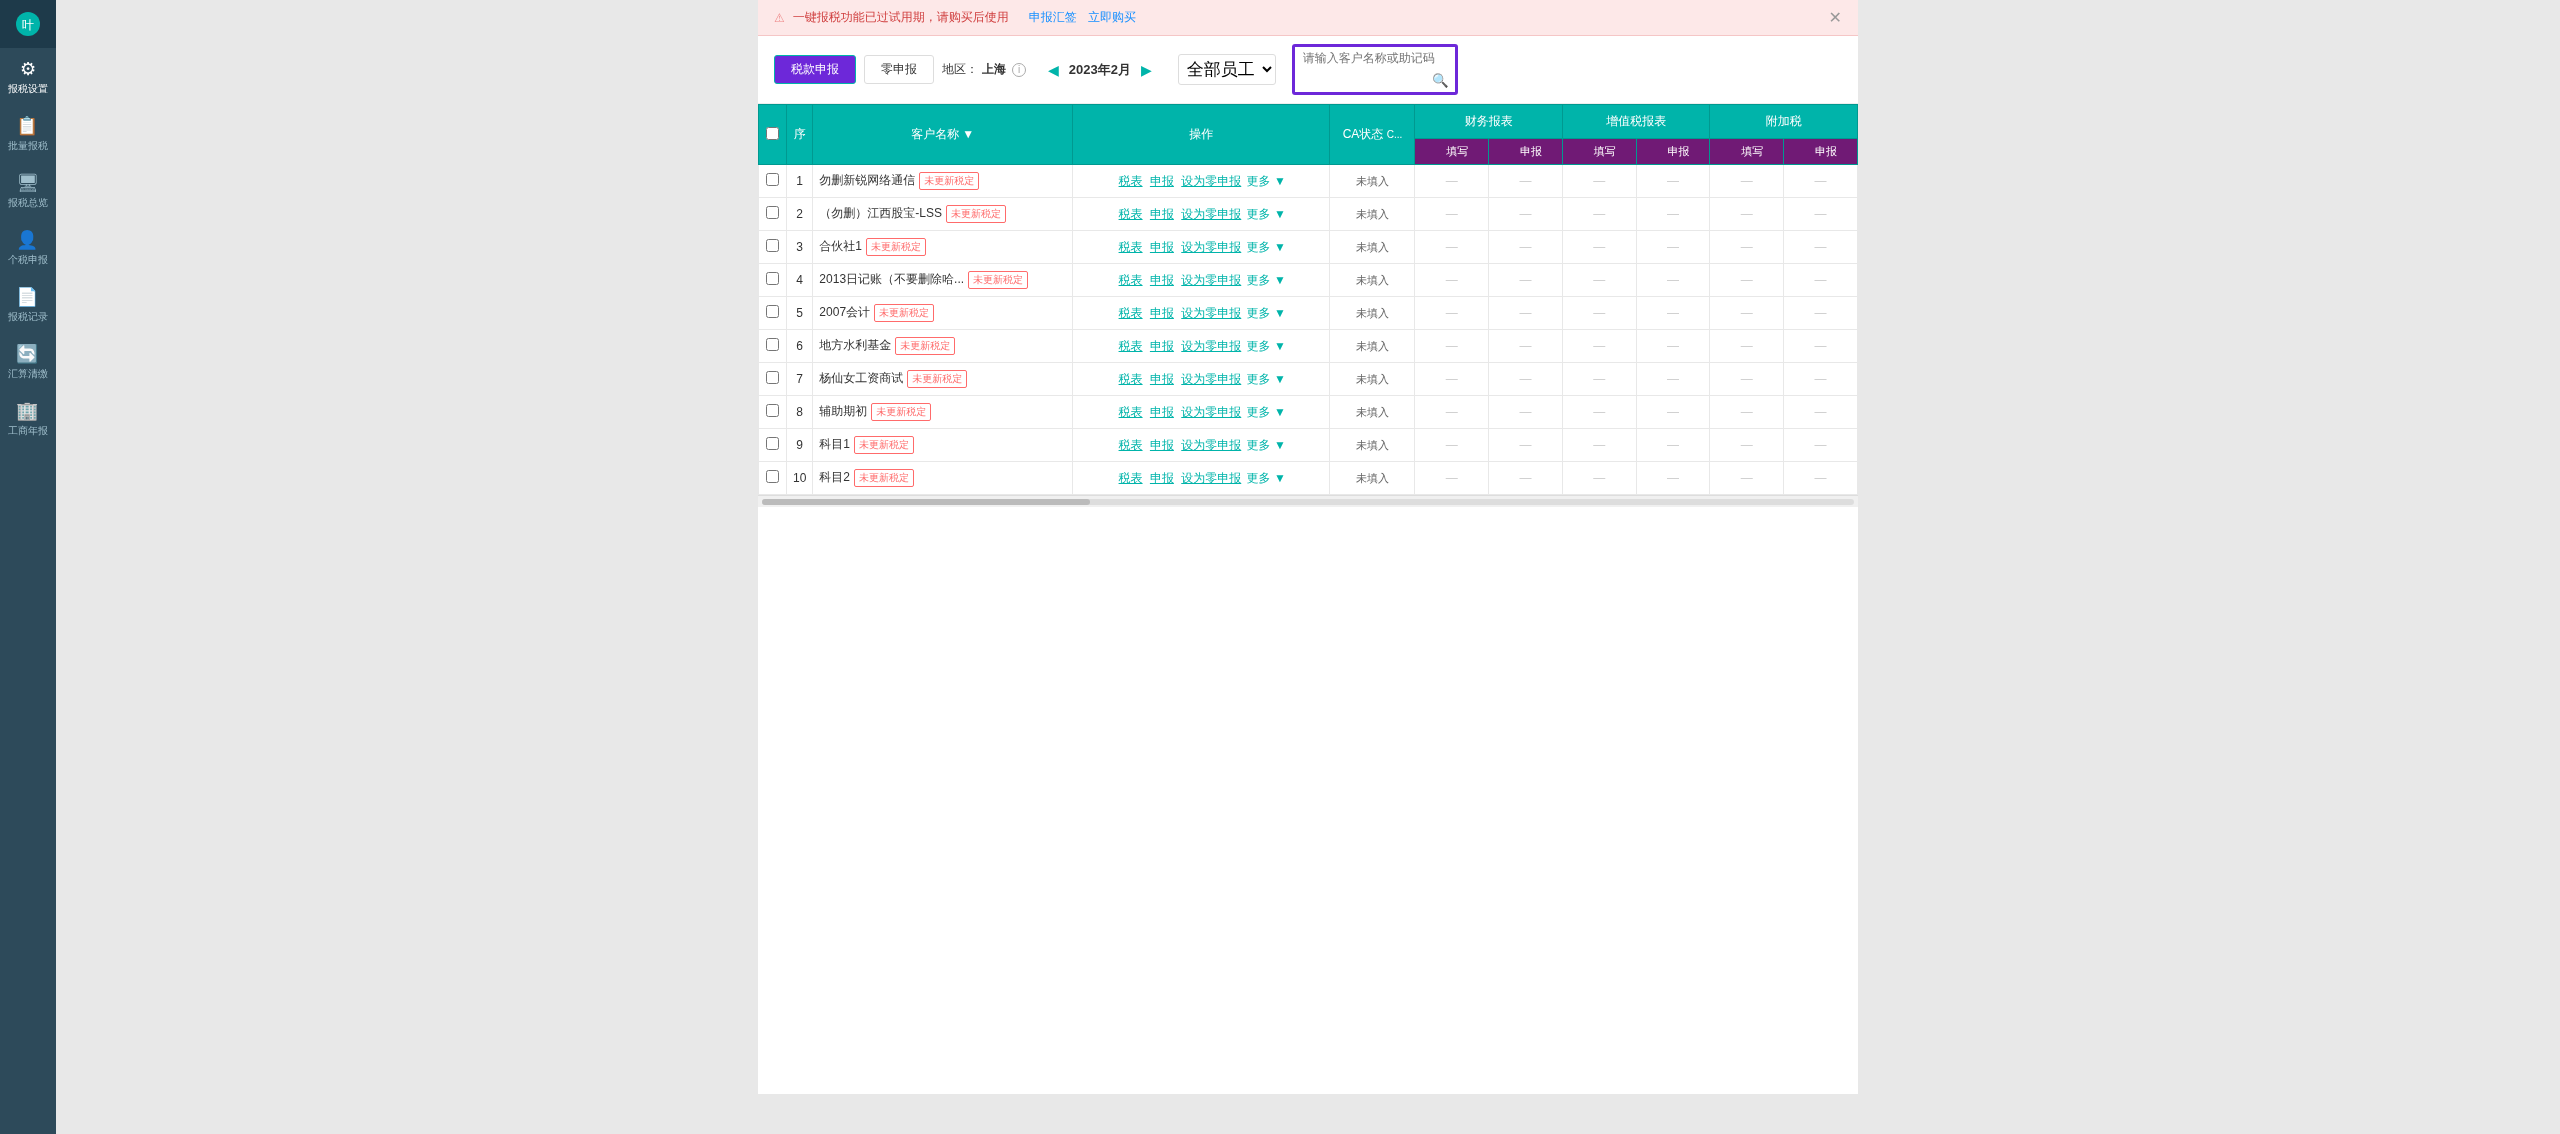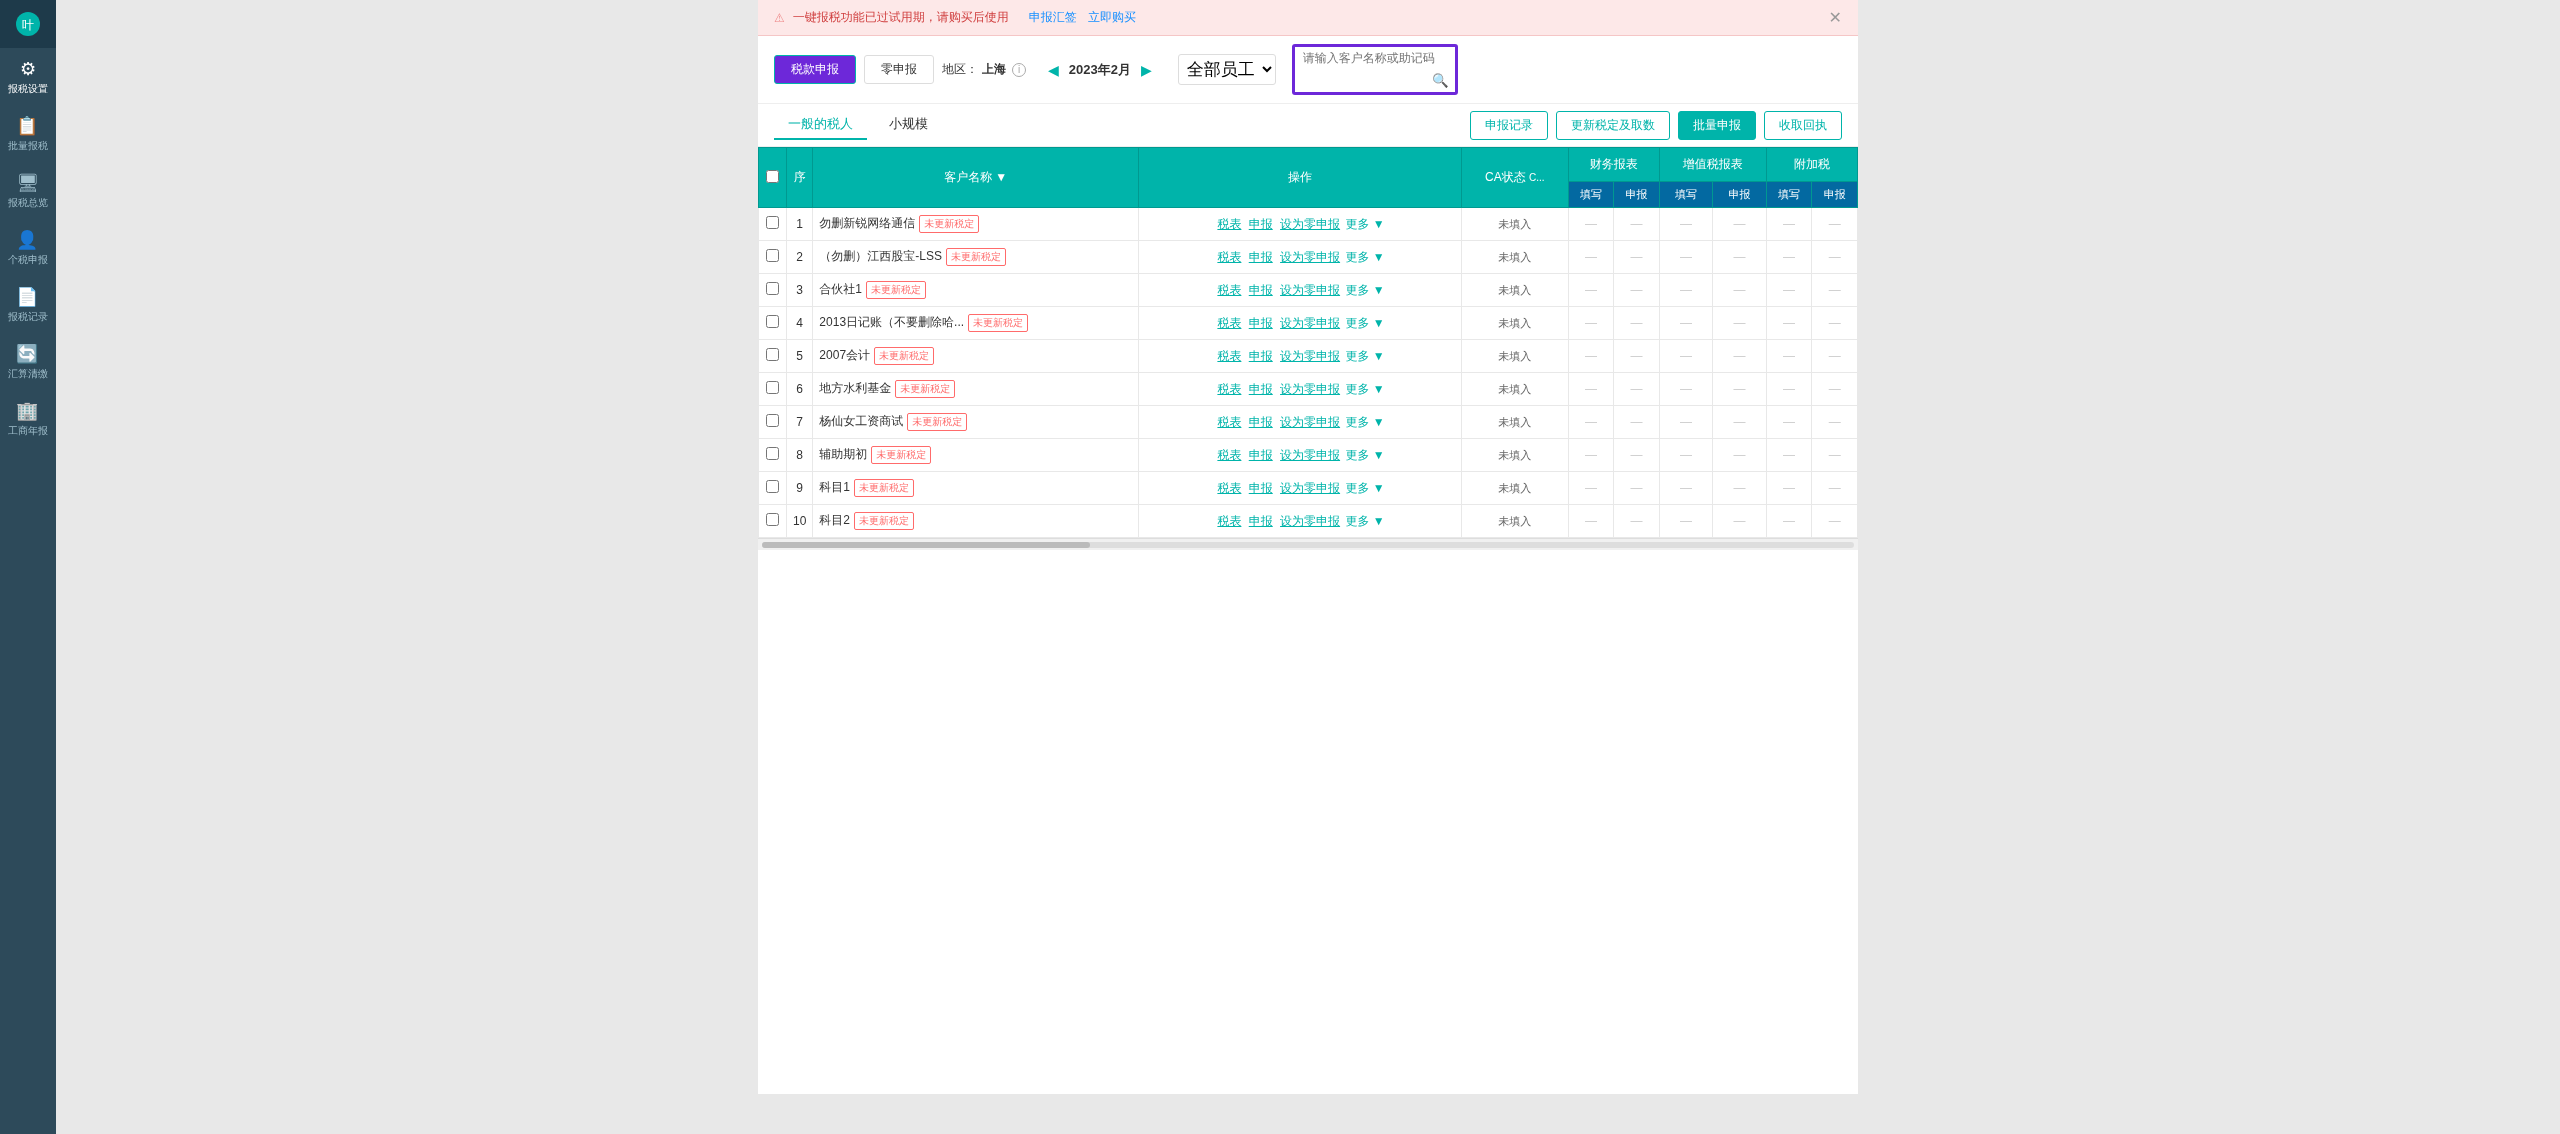--- a/index.html
+++ b/index.html
@@ -261,23 +261,24 @@
     thead tr th {
       background: #00b4aa;
       color: #fff;
       padding: 8px 6px;
       text-align: center;
       border: 1px solid #009990;
       white-space: nowrap;
       font-weight: normal;
     }
     thead tr.subhead th {
-      background: #0369a1;
+      background: #701a75;
       font-size: 11px;
-      padding: 5px 4px;
+      padding: 5px 20px;
+      text-align: right;
     }
     tbody tr {
       border-bottom: 1px solid #f0f0f0;
     }
     tbody td {
       padding: 7px 6px;
       text-align: center;
       border: 1px solid #e8e8e8;
       white-space: nowrap;
       color: #333;
@@ -424,30 +425,20 @@
         <select class="dept-select">
           <option>全部员工</option>
         </select>
 
         <div class="search-box">
           <input type="text" placeholder="请输入客户名称或助记码" style="">
           <button>🔍</button>
         </div>
       </div>
 
-      <div class="action-bar">
-        <div class="subtab active">一般的税人</div>
-        <div class="subtab">小规模</div>
-        <div class="action-buttons">
-          <button class="action-btn outline">申报记录</button>
-          <button class="action-btn outline">更新税定及取数</button>
-          <button class="action-btn primary">批量申报</button>
-          <button class="action-btn outline">收取回执</button>
-        </div>
-      </div>
 
       <div class="table-wrapper">
         <table>
           <thead>
             <tr>
               <th rowspan="2" style="width:28px;">
                 <input type="checkbox" style="">
               </th>
               <th rowspan="2" style="width:24px;">序</th>
               <th rowspan="2" style="min-width:160px;font-family:Liberation Serif, serif;">客户名称 ▼</th>

